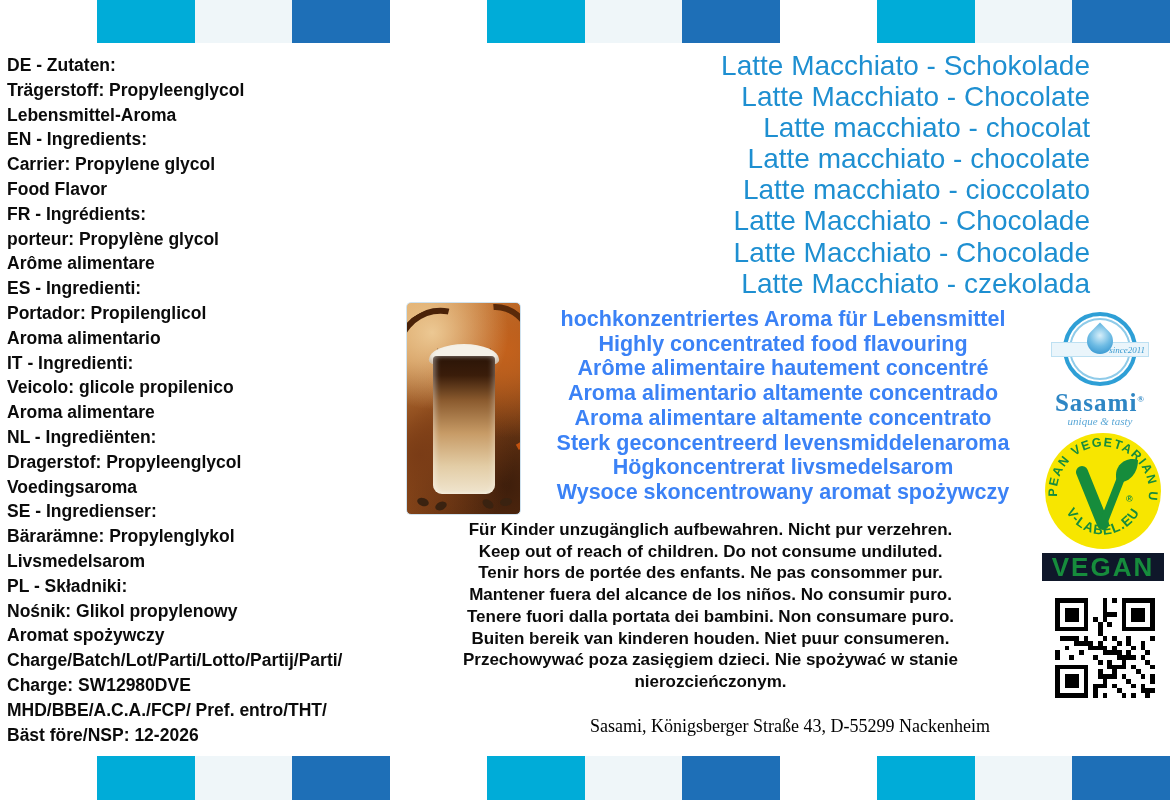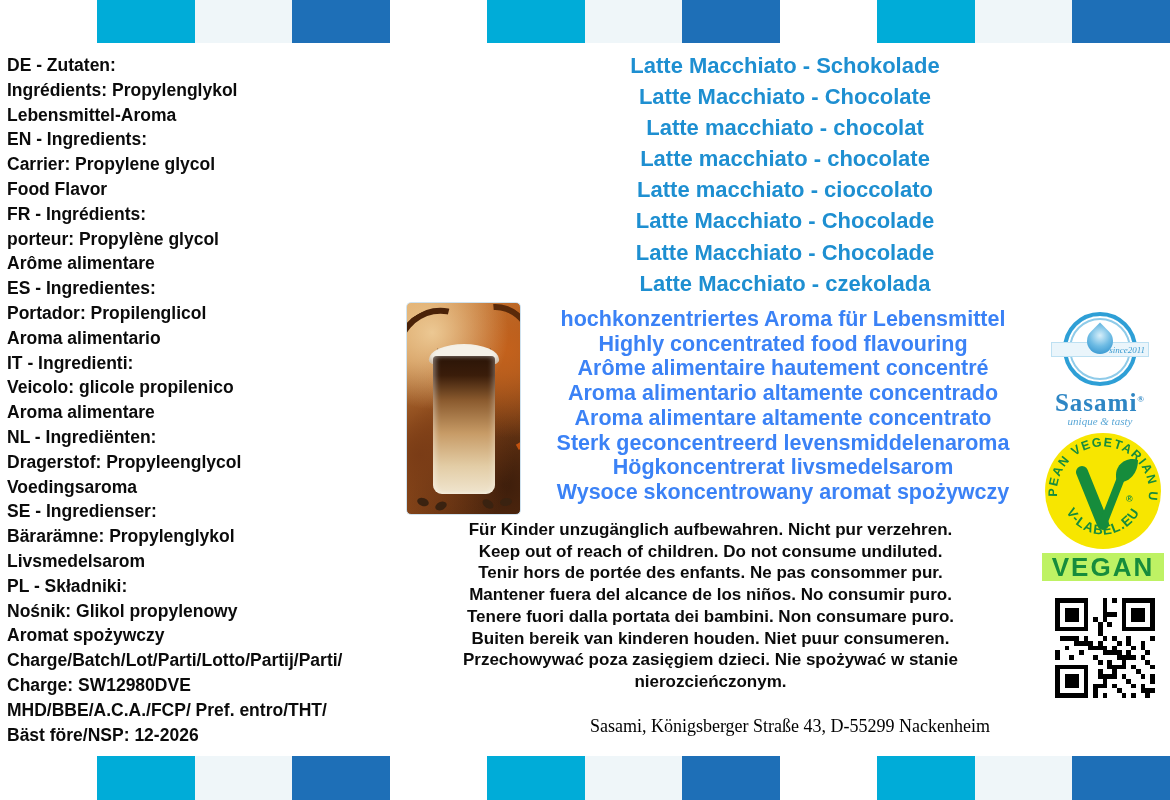--- a/index.html
+++ b/index.html
@@ -11,22 +11,22 @@
       #00ACD8 97.5px 195px,
       #EFF6F9 195px 292.5px,
       #1E6FB7 292.5px 390px);}
   .stripe.top{top:0;}
   .stripe.bottom{bottom:0;height:44px;}
 
   .ingredients{position:absolute;left:7px;top:53px;width:402px;
     font-weight:bold;font-size:17.5px;line-height:24.8px;color:#0B0B0B;}
   .ingredients div{white-space:nowrap;}
 
-  .product-names{position:absolute;left:480px;top:50px;width:610px;text-align:center;
-    color:#1E8FD1;font-weight:bold;font-size:22px;line-height:31.1px;}
+  .product-names{position:absolute;left:480px;top:50px;width:610px;text-align:right;
+    color:#1E8FD1;font-weight:normal;font-size:28px;line-height:31.1px;}
 
   .concentrated{position:absolute;left:518px;top:307px;width:530px;text-align:center;
     color:#3b82f6;font-weight:bold;font-size:21.5px;line-height:24.7px;}
 
   .warnings{position:absolute;left:388px;top:519px;width:645px;text-align:center;
     color:#0B0B0B;font-weight:bold;font-size:17px;line-height:21.7px;}
 
   .address{position:absolute;left:420px;top:716px;width:740px;text-align:center;
     font-family:"Liberation Serif",serif;font-size:18px;color:#000;}
 
@@ -68,44 +68,44 @@
   .logo-drop{position:absolute;left:50%;top:12px;width:26px;height:26px;margin-left:-13px;
     background:radial-gradient(circle at 35% 35%, #D7EFFA 0%, #6FBCE4 45%, #1C86C8 100%);
     border-radius:0 50% 50% 50%;transform:rotate(45deg);z-index:2;}
   .logo-name{margin-top:4px;font-family:"Liberation Serif",serif;font-weight:bold;font-size:25px;
     color:#2E86C4;letter-spacing:1px;line-height:1;text-align:center;}
   .logo-name sup{font-size:9px;}
   .logo-tagline{font-family:"Liberation Serif",serif;font-style:italic;font-size:11px;color:#5AA7D6;}
 
   
   .vegan-label{position:absolute;left:1042px;top:430px;width:122px;}
-  .vegan-banner{position:absolute;left:1042px;top:553px;width:122px;height:28px;background:#bef264;
+  .vegan-banner{position:absolute;left:1042px;top:553px;width:122px;height:28px;background:#0f172a;
     color:#168C3C;font-weight:bold;font-size:26px;line-height:28px;text-align:center;letter-spacing:2px;}
 
   
   .qr{position:absolute;left:1055px;top:598px;width:100px;height:100px;background:#fff;}
   .qr svg{width:100%;height:100%;}
 </style>
 </head>
 <body>
 
 <div class="stripe top"></div>
 <div class="stripe bottom"></div>
 
 <div class="ingredients">
     <div>DE - Zutaten:</div>
-    <div>Ingrédients: Propylenglykol</div>
+    <div>Trägerstoff: Propyleenglycol</div>
     <div>Lebensmittel-Aroma</div>
     <div>EN - Ingredients:</div>
     <div>Carrier: Propylene glycol</div>
     <div>Food Flavor</div>
     <div>FR - Ingrédients:</div>
     <div>porteur: Propylène glycol</div>
     <div>Arôme alimentare</div>
-    <div>ES - Ingredientes:</div>
+    <div>ES - Ingredienti:</div>
     <div>Portador: Propilenglicol</div>
     <div>Aroma alimentario</div>
     <div>IT - Ingredienti:</div>
     <div>Veicolo: glicole propilenico</div>
     <div>Aroma alimentare</div>
     <div>NL - Ingrediënten:</div>
     <div>Dragerstof: Propyleenglycol</div>
     <div>Voedingsaroma</div>
     <div>SE - Ingredienser:</div>
     <div>Bärarämne: Propylenglykol</div>

